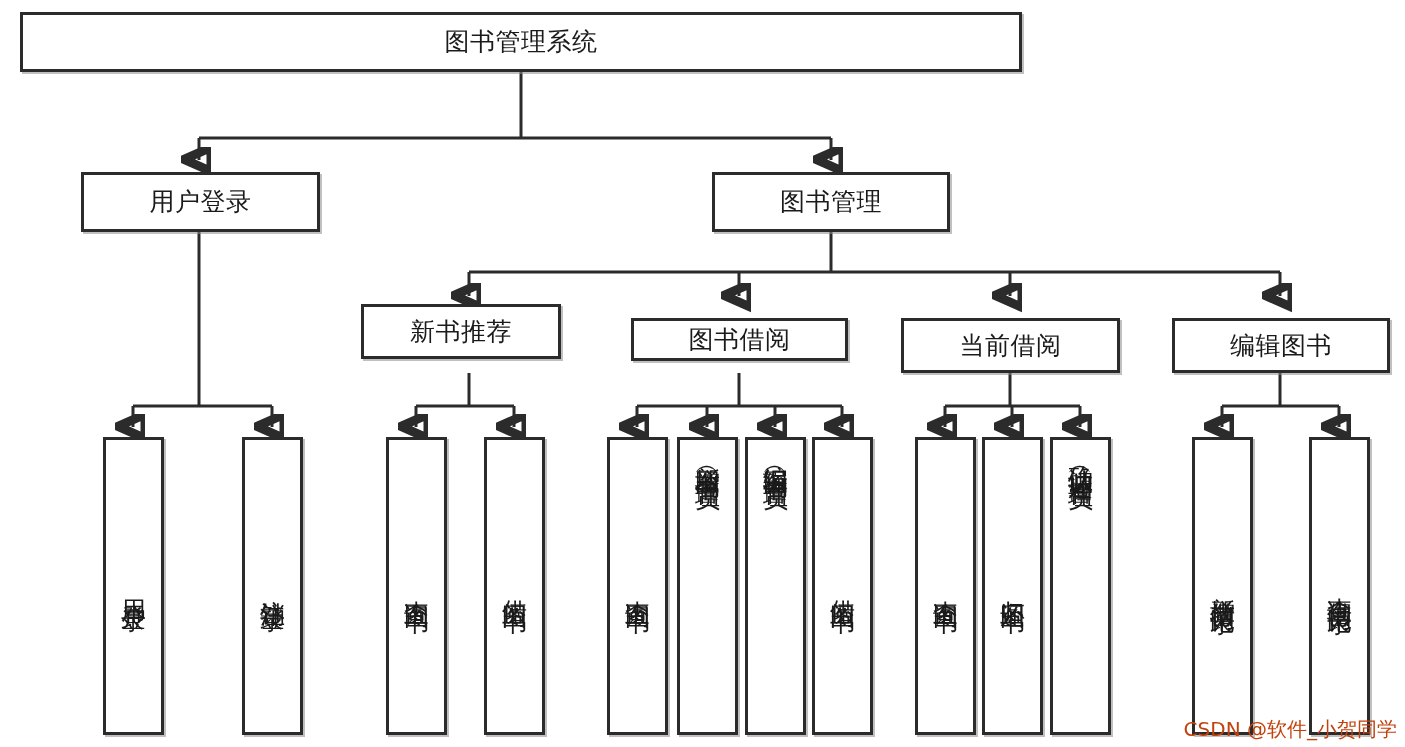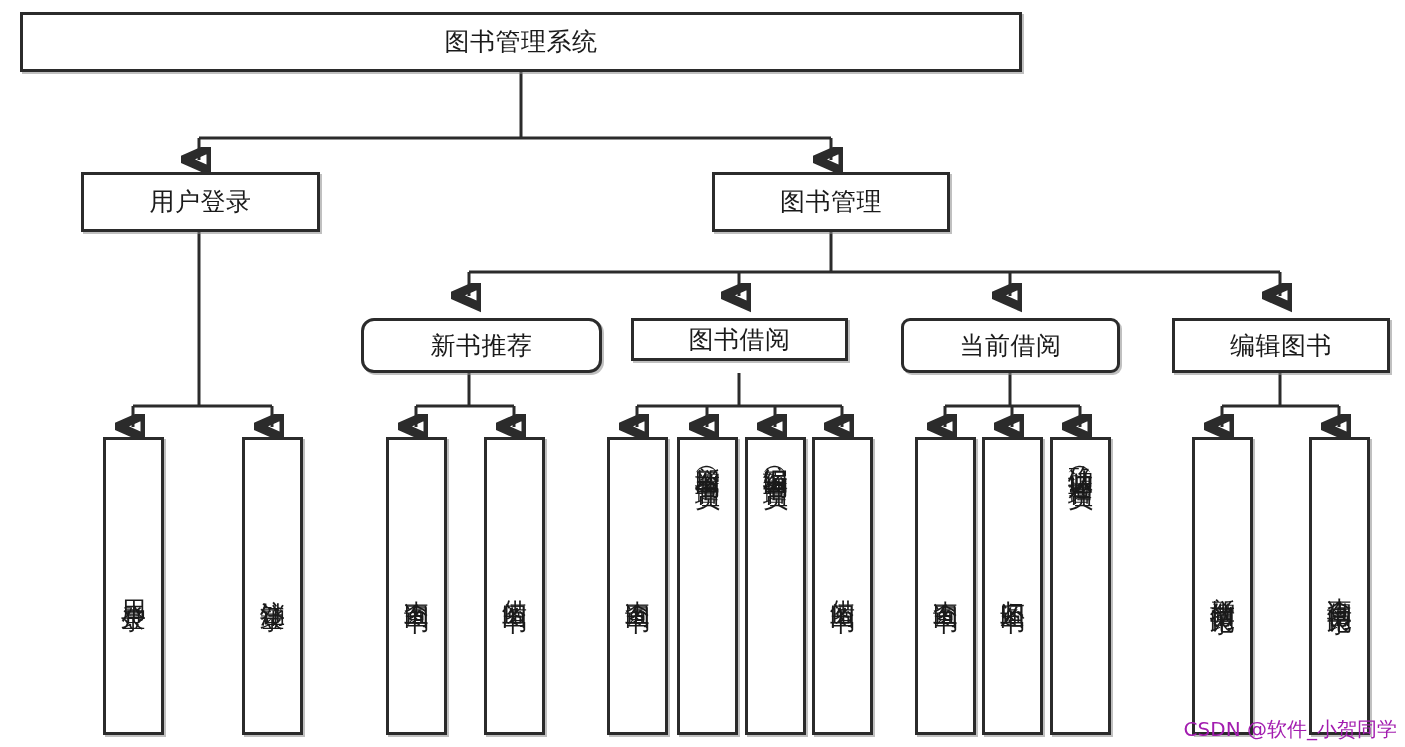--- a/index.html
+++ b/index.html
@@ -79,21 +79,21 @@
   .node.v.tall .label {
     align-self: flex-start;
     margin-top: 2px;
   }
   
   #watermark {
     position: absolute;
     right: 8px;
     bottom: 4px;
     font-size: 20px;
-    color: #a21caf;
+    color: #c2410c;
     z-index: 5;
     white-space: nowrap;
     user-select: none;
   }
 </style>
 </head>
 <body>
 
 <div id="canvas">
 
@@ -150,29 +150,29 @@
   </div>
 
   <div class="node h" style="left:81px; top:172px; width:239px; height:60px;">
     <span class="label">用户登录</span>
   </div>
 
   <div class="node h" style="left:712px; top:172px; width:238px; height:60px;">
     <span class="label">图书管理</span>
   </div>
 
-  <div class="node h" style="left:361px; top:318px; width:241px; height:55px;border-radius:13px;">
+  <div class="node h" style="left:361px; top:304px; width:200px; height:55px;">
     <span class="label">新书推荐</span>
   </div>
 
   <div class="node h" style="left:631px; top:318px; width:217px; height:43px;">
     <span class="label">图书借阅</span>
   </div>
 
-  <div class="node h" style="left:901px; top:318px; width:219px; height:55px;border-radius:9px;">
+  <div class="node h" style="left:901px; top:318px; width:219px; height:55px;">
     <span class="label">当前借阅</span>
   </div>
 
   <div class="node h" style="left:1172px; top:318px; width:218px; height:55px;">
     <span class="label">编辑图书</span>
   </div>
 
   <div class="node v" style="left:103px; top:437px; width:61px; height:298px;">
     <span class="label">用户登录</span>
   </div>

